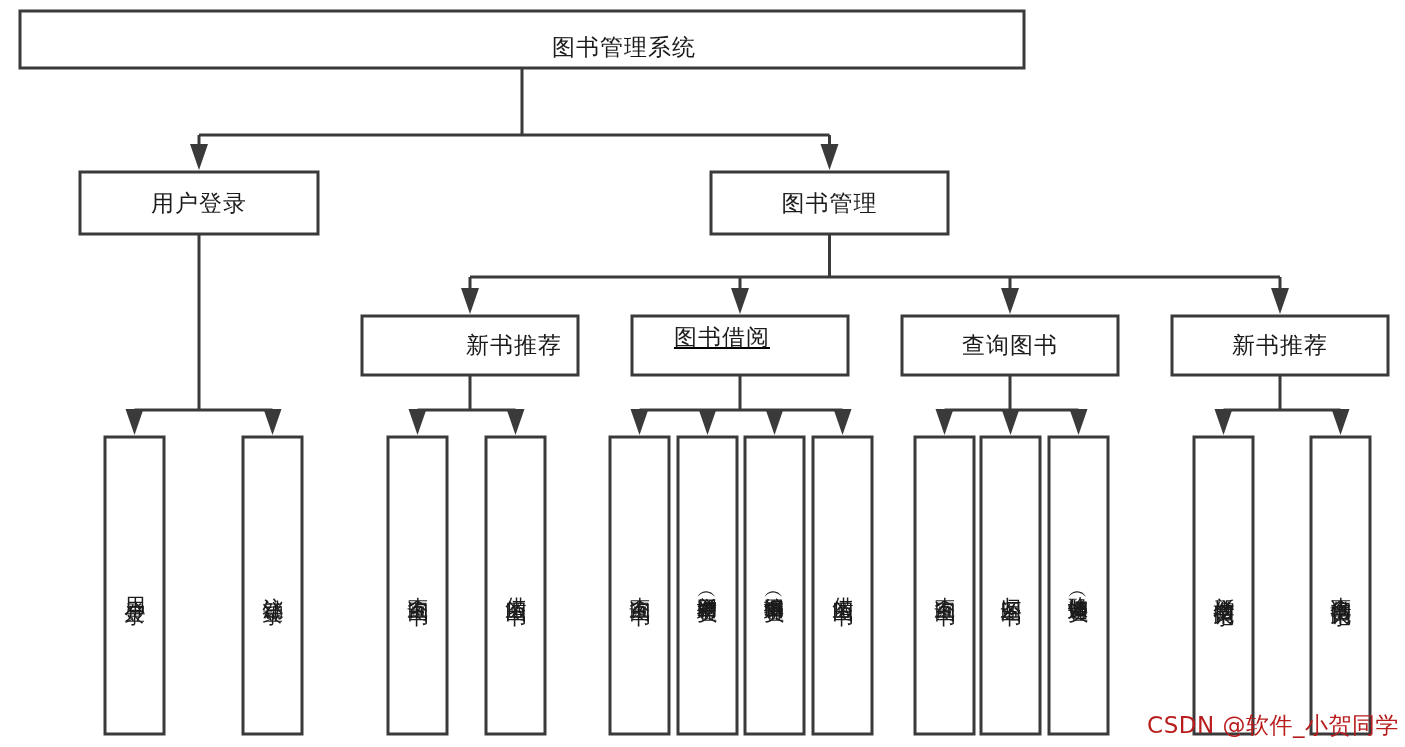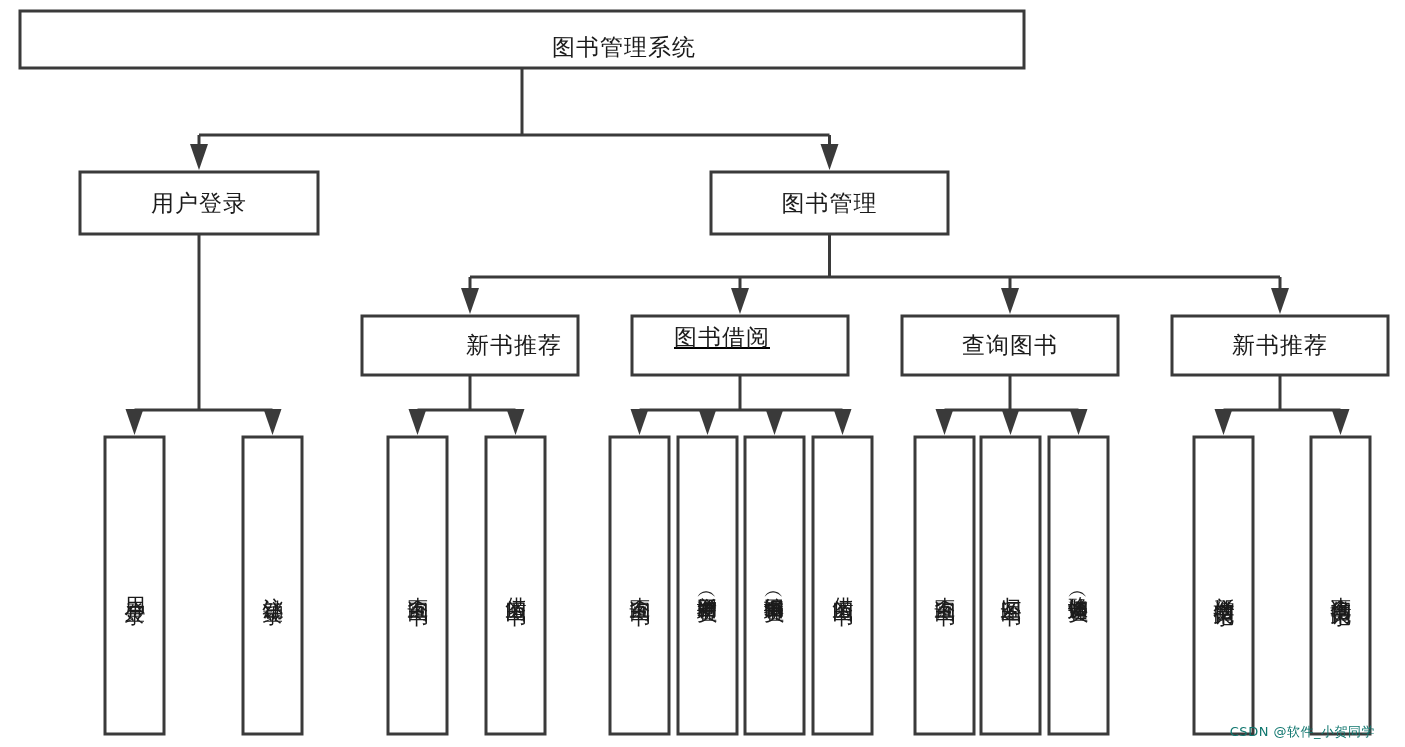--- a/index.html
+++ b/index.html
@@ -68,25 +68,25 @@
   }
   .hlabel-text {
     font-family: "DejaVu Sans", "Liberation Sans", sans-serif;
     font-size: 23px;
     color: #1b1b1b;
     white-space: nowrap;
     letter-spacing: 1px;
   }
   #watermark {
     position: absolute;
-    right: 30px;
+    right: 6px;
     bottom: 6px;
     font-family: "DejaVu Sans", "Liberation Sans", sans-serif;
-    font-size: 13px;
-    color: #0f766e;
+    font-size: 23px;
+    color: #b91c1c;
     white-space: nowrap;
     letter-spacing: 0.5px;
   }
 </style>
 </head>
 <body>
 
 <div id="diagram-root">
 
   <svg id="tree-svg" viewBox="0 0 1405 747">

